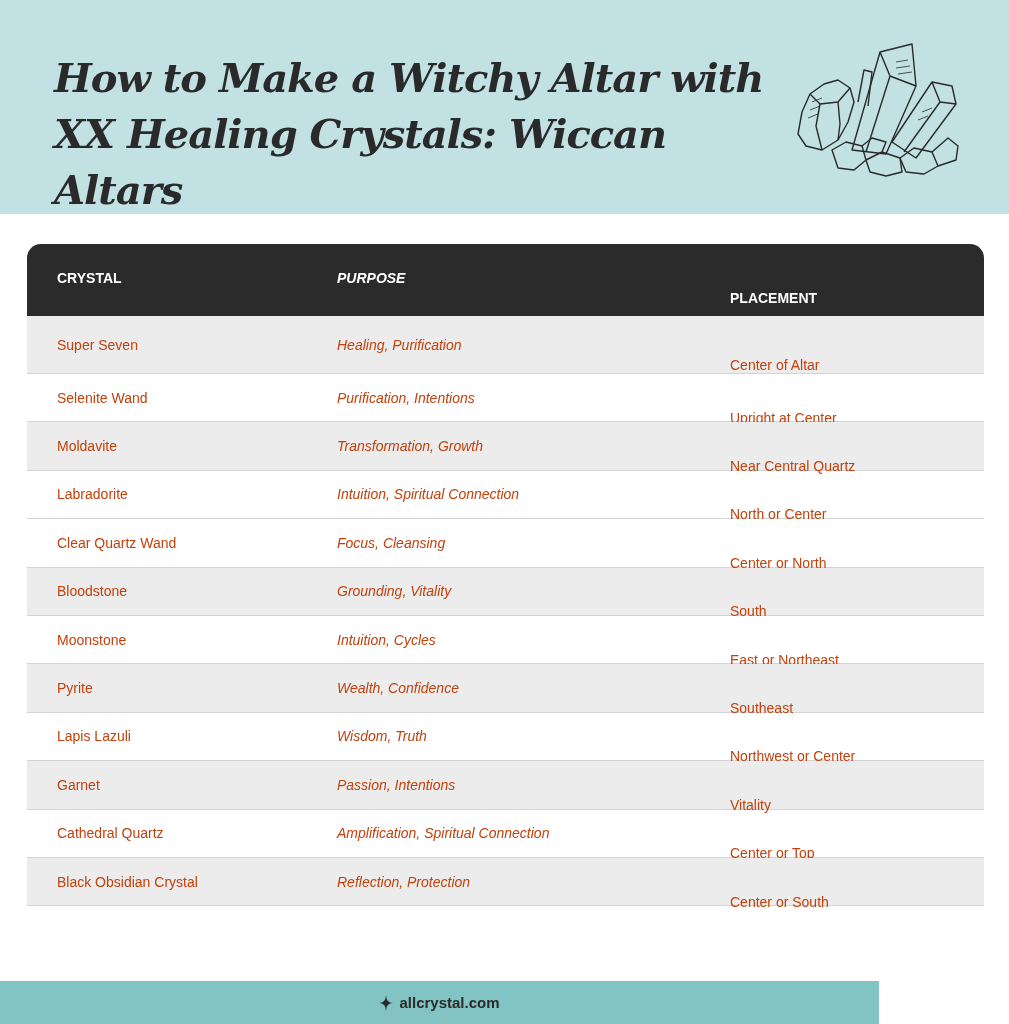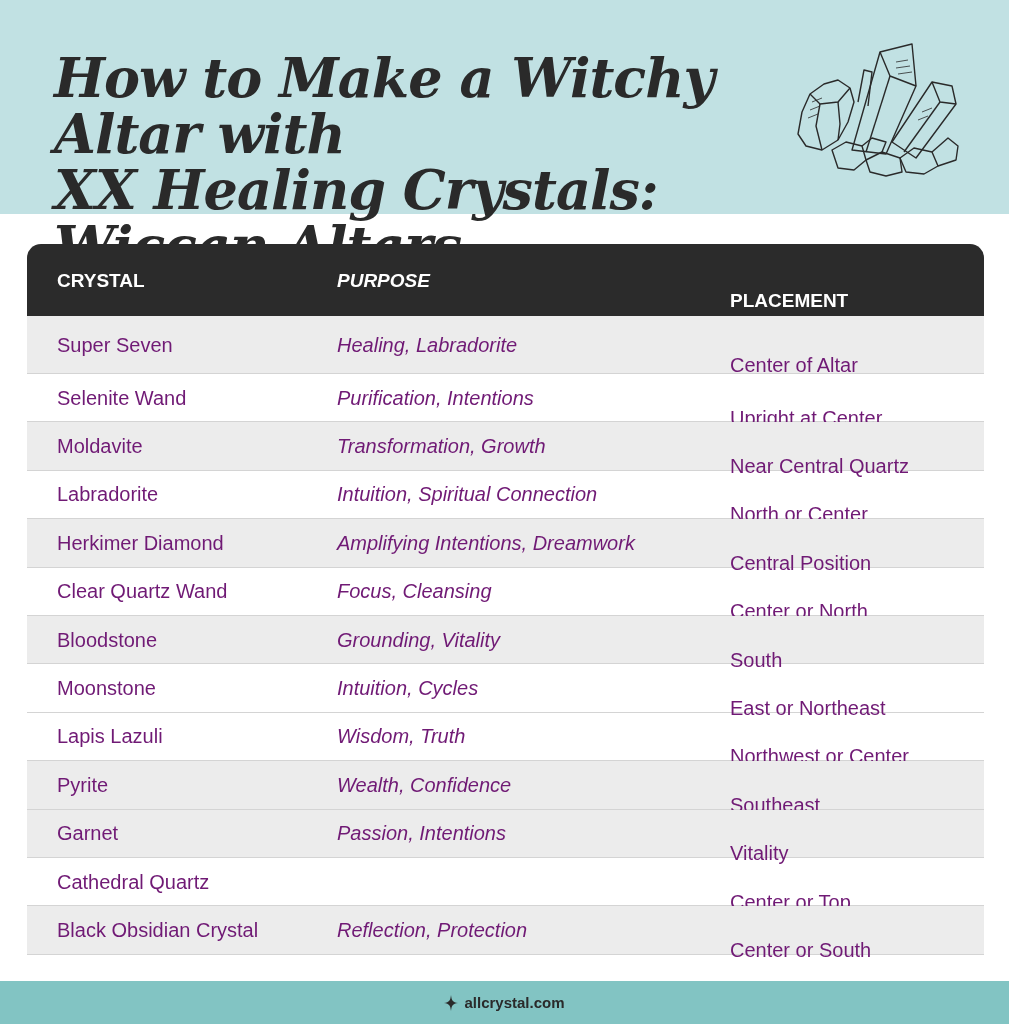--- a/index.html
+++ b/index.html
@@ -7,52 +7,52 @@
     body { font-family: "Liberation Sans", "DejaVu Sans", sans-serif; color: #333333; position: relative; }
 
     .hero {
       position: absolute; left: 0; top: 0; width: 1009px; height: 214px;
       background: #c1e1e3;
     }
     .hero-title {
       position: absolute; left: 54px; top: 50px; width: 740px;
       font-family: "DejaVu Serif", "Liberation Serif", serif;
       font-style: italic; font-weight: bold;
-      font-size: 54px; line-height: 56px; color: #2a2a2a;
+      font-size: 40px; line-height: 56px; color: #2a2a2a;
       letter-spacing: -1px;
     }
     .hero-title span { display: block; }
     .crystal-art {
       position: absolute; left: 792px; top: 42px; width: 170px; height: 136px;
     }
 
     .table {
       position: absolute; left: 27px; top: 244px; width: 957px;
     }
     .thead {
       height: 72px; background: #2b2b2b; border-radius: 14px 14px 0 0;
       position: relative; color: #ffffff;
-      font-weight: bold; font-size: 19px;
+      font-weight: bold; font-size: 14px;
     }
     .thead .th { position: absolute; top: 26px; }
     .col1 { left: 30px; }
     .col2 { left: 310px; font-style: italic; }
     .col3 { left: 703px; margin-top: 20px; }
 
     .row {
       position: relative; height: 48.4px;
       border-bottom: 1px solid #d4d4d4;
-      font-size: 20px; color: #701a75; padding-left: 28px;
+      font-size: 14px; color: #c2410c; padding-left: 28px;
     }
     .row.shade { background: #ececec; }
     .row.first { height: 58px; }
     .row .td { position: absolute; top: 50%; transform: translateY(-50%); white-space: nowrap; }
 
     .footer {
-      position: absolute; left: 0; top: 981px; width: 1009px; height: 43px;
+      position: absolute; left: 0; top: 981px; width: 879px; height: 43px;
       background: #82c4c3;
       display: flex; align-items: center; justify-content: center;
       font-size: 15px; font-weight: bold; color: #2a2a2a;
     }
     .footer .star { margin-right: 6px; display: inline-flex; }
   </style>
 </head>
 <body>
 
 <div class="hero">
@@ -93,75 +93,71 @@
 
 <div class="table">
   <div class="thead">
     <span class="th col1">CRYSTAL</span>
     <span class="th col2">PURPOSE</span>
     <span class="th col3">PLACEMENT</span>
   </div>
 
   <div class="row shade first">
     <span class="td col1">Super Seven</span>
-    <span class="td col2">Healing, Labradorite</span>
+    <span class="td col2">Healing, Purification</span>
     <span class="td col3">Center of Altar</span>
   </div>
   <div class="row">
     <span class="td col1">Selenite Wand</span>
     <span class="td col2">Purification, Intentions</span>
     <span class="td col3">Upright at Center</span>
   </div>
   <div class="row shade">
     <span class="td col1">Moldavite</span>
     <span class="td col2">Transformation, Growth</span>
     <span class="td col3">Near Central Quartz</span>
   </div>
   <div class="row">
     <span class="td col1">Labradorite</span>
     <span class="td col2">Intuition, Spiritual Connection</span>
     <span class="td col3">North or Center</span>
   </div>
-  <div class="row shade">
-    <span class="td col1">Herkimer Diamond</span>
-    <span class="td col2">Amplifying Intentions, Dreamwork</span>
-    <span class="td col3">Central Position</span>
-  </div>
   <div class="row">
     <span class="td col1">Clear Quartz Wand</span>
     <span class="td col2">Focus, Cleansing</span>
     <span class="td col3">Center or North</span>
   </div>
   <div class="row shade">
     <span class="td col1">Bloodstone</span>
     <span class="td col2">Grounding, Vitality</span>
     <span class="td col3">South</span>
   </div>
   <div class="row">
     <span class="td col1">Moonstone</span>
     <span class="td col2">Intuition, Cycles</span>
     <span class="td col3">East or Northeast</span>
   </div>
+  <div class="row shade">
+    <span class="td col1">Pyrite</span>
+    <span class="td col2">Wealth, Confidence</span>
+    <span class="td col3">Southeast</span>
+  </div>
   <div class="row">
     <span class="td col1">Lapis Lazuli</span>
     <span class="td col2">Wisdom, Truth</span>
     <span class="td col3">Northwest or Center</span>
-  </div>
-  <div class="row shade">
-    <span class="td col1">Pyrite</span>
-    <span class="td col2">Wealth, Confidence</span>
-    <span class="td col3">Southeast</span>
   </div>
   <div class="row shade">
     <span class="td col1">Garnet</span>
     <span class="td col2">Passion, Intentions</span>
     <span class="td col3">Vitality</span>
   </div>
   <div class="row">
     <span class="td col1">Cathedral Quartz</span>
+    <span class="td col2">Amplification, Spiritual Connection</span>
     <span class="td col3">Center or Top</span>
   </div>
   <div class="row shade">
     <span class="td col1">Black Obsidian Crystal</span>
     <span class="td col2">Reflection, Protection</span>
     <span class="td col3">Center or South</span>
   </div>
 </div>
 
 <div class="footer">

